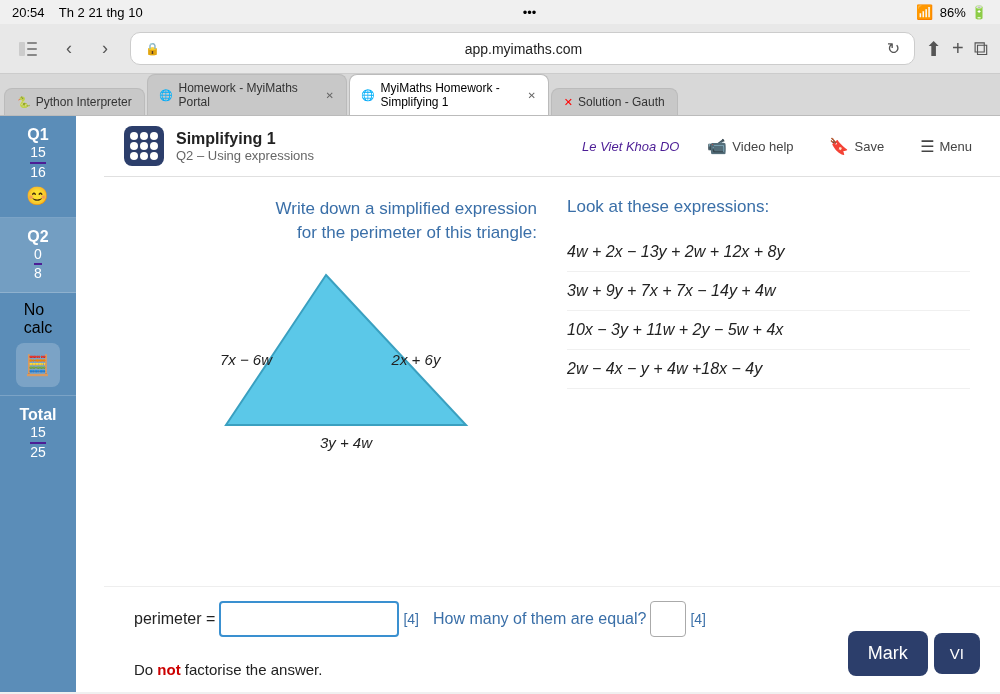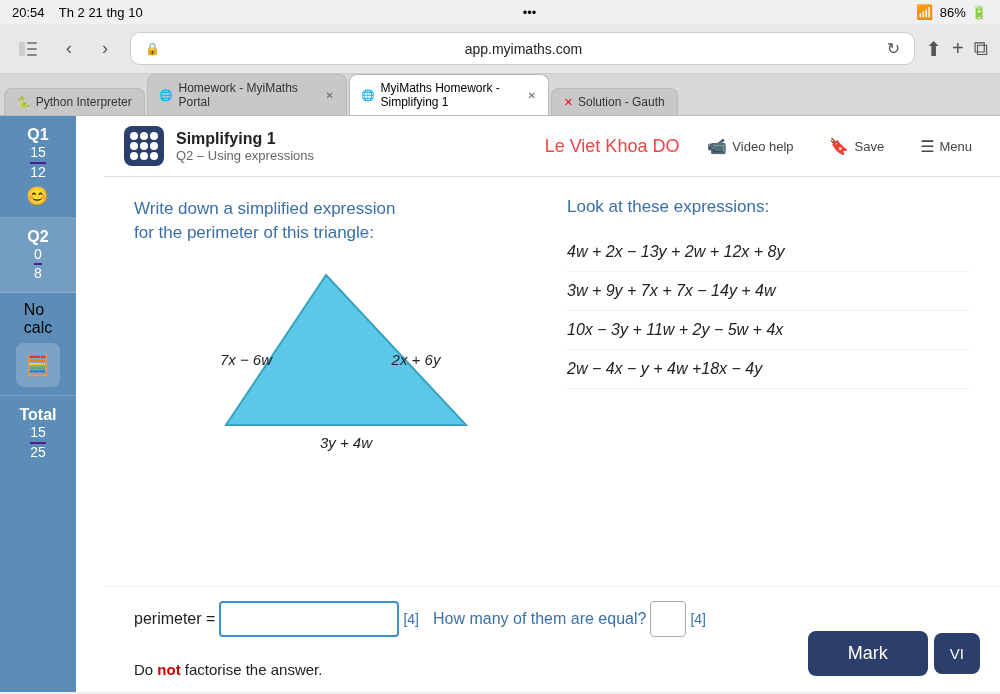--- a/index.html
+++ b/index.html
@@ -170,21 +170,21 @@
       display: flex; align-items: center; justify-content: center;
     }
     .app-logo-inner {
       display: grid; grid-template-columns: repeat(3,8px); gap: 2px;
     }
     .logo-dot { width: 8px; height: 8px; background: white; border-radius: 50%; }
     .app-title-group { display: flex; flex-direction: column; }
     .app-title { font-size: 16px; font-weight: 600; color: #222; }
     .app-subtitle { font-size: 13px; color: #666; }
     .app-header-right { display: flex; align-items: center; gap: 20px; }
-    .header-user { font-size: 18px; color: #ef4444; }
+    .header-user { font-size: 13px; color: #4c1d95; font-style: italic; }
     .header-btn {
       display: flex; align-items: center; gap: 5px;
       background: none; border: none; cursor: pointer;
       font-size: 13px; color: #444;
       padding: 4px 8px;
     }
     .header-btn-icon { font-size: 16px; }
 
     
     .problem-area {
@@ -200,20 +200,21 @@
       flex: 1;
       display: flex;
       flex-direction: column;
     }
     .problem-instruction {
       font-size: 17px;
       color: #3a6fa8;
       font-weight: 500;
       line-height: 1.4;
       margin-bottom: 10px;
+      text-align: right;
     }
 
     
     .triangle-container {
       margin: 10px auto;
       position: relative;
       width: 320px;
       height: 200px;
     }
 
@@ -283,21 +284,21 @@
       right: 20px;
       display: flex;
       align-items: center;
       gap: 6px;
     }
     .mark-btn {
       background: #2c3e6b;
       color: white;
       border: none;
       border-radius: 8px;
-      padding: 12px 40px;
+      padding: 12px 20px;
       font-size: 18px;
       cursor: pointer;
       font-weight: 500;
     }
     .vi-btn {
       background: #2c3e6b;
       color: white;
       border: none;
       border-radius: 8px;
       padding: 12px 16px;
@@ -376,21 +377,21 @@
   </div>
 </div>
 
 <div class="app-container">
 
   <div class="left-sidebar">
     <div class="q-item">
       <span class="q-label">Q1</span>
       <div class="q-fraction">
         <span class="num">15</span>
-        <span class="den">12</span>
+        <span class="den">16</span>
       </div>
       <div class="q-icon">😊</div>
     </div>
     <div class="q-item active">
       <span class="q-label">Q2</span>
       <div class="q-fraction">
         <span class="num">0</span>
         <span class="den">8</span>
       </div>
     </div>

